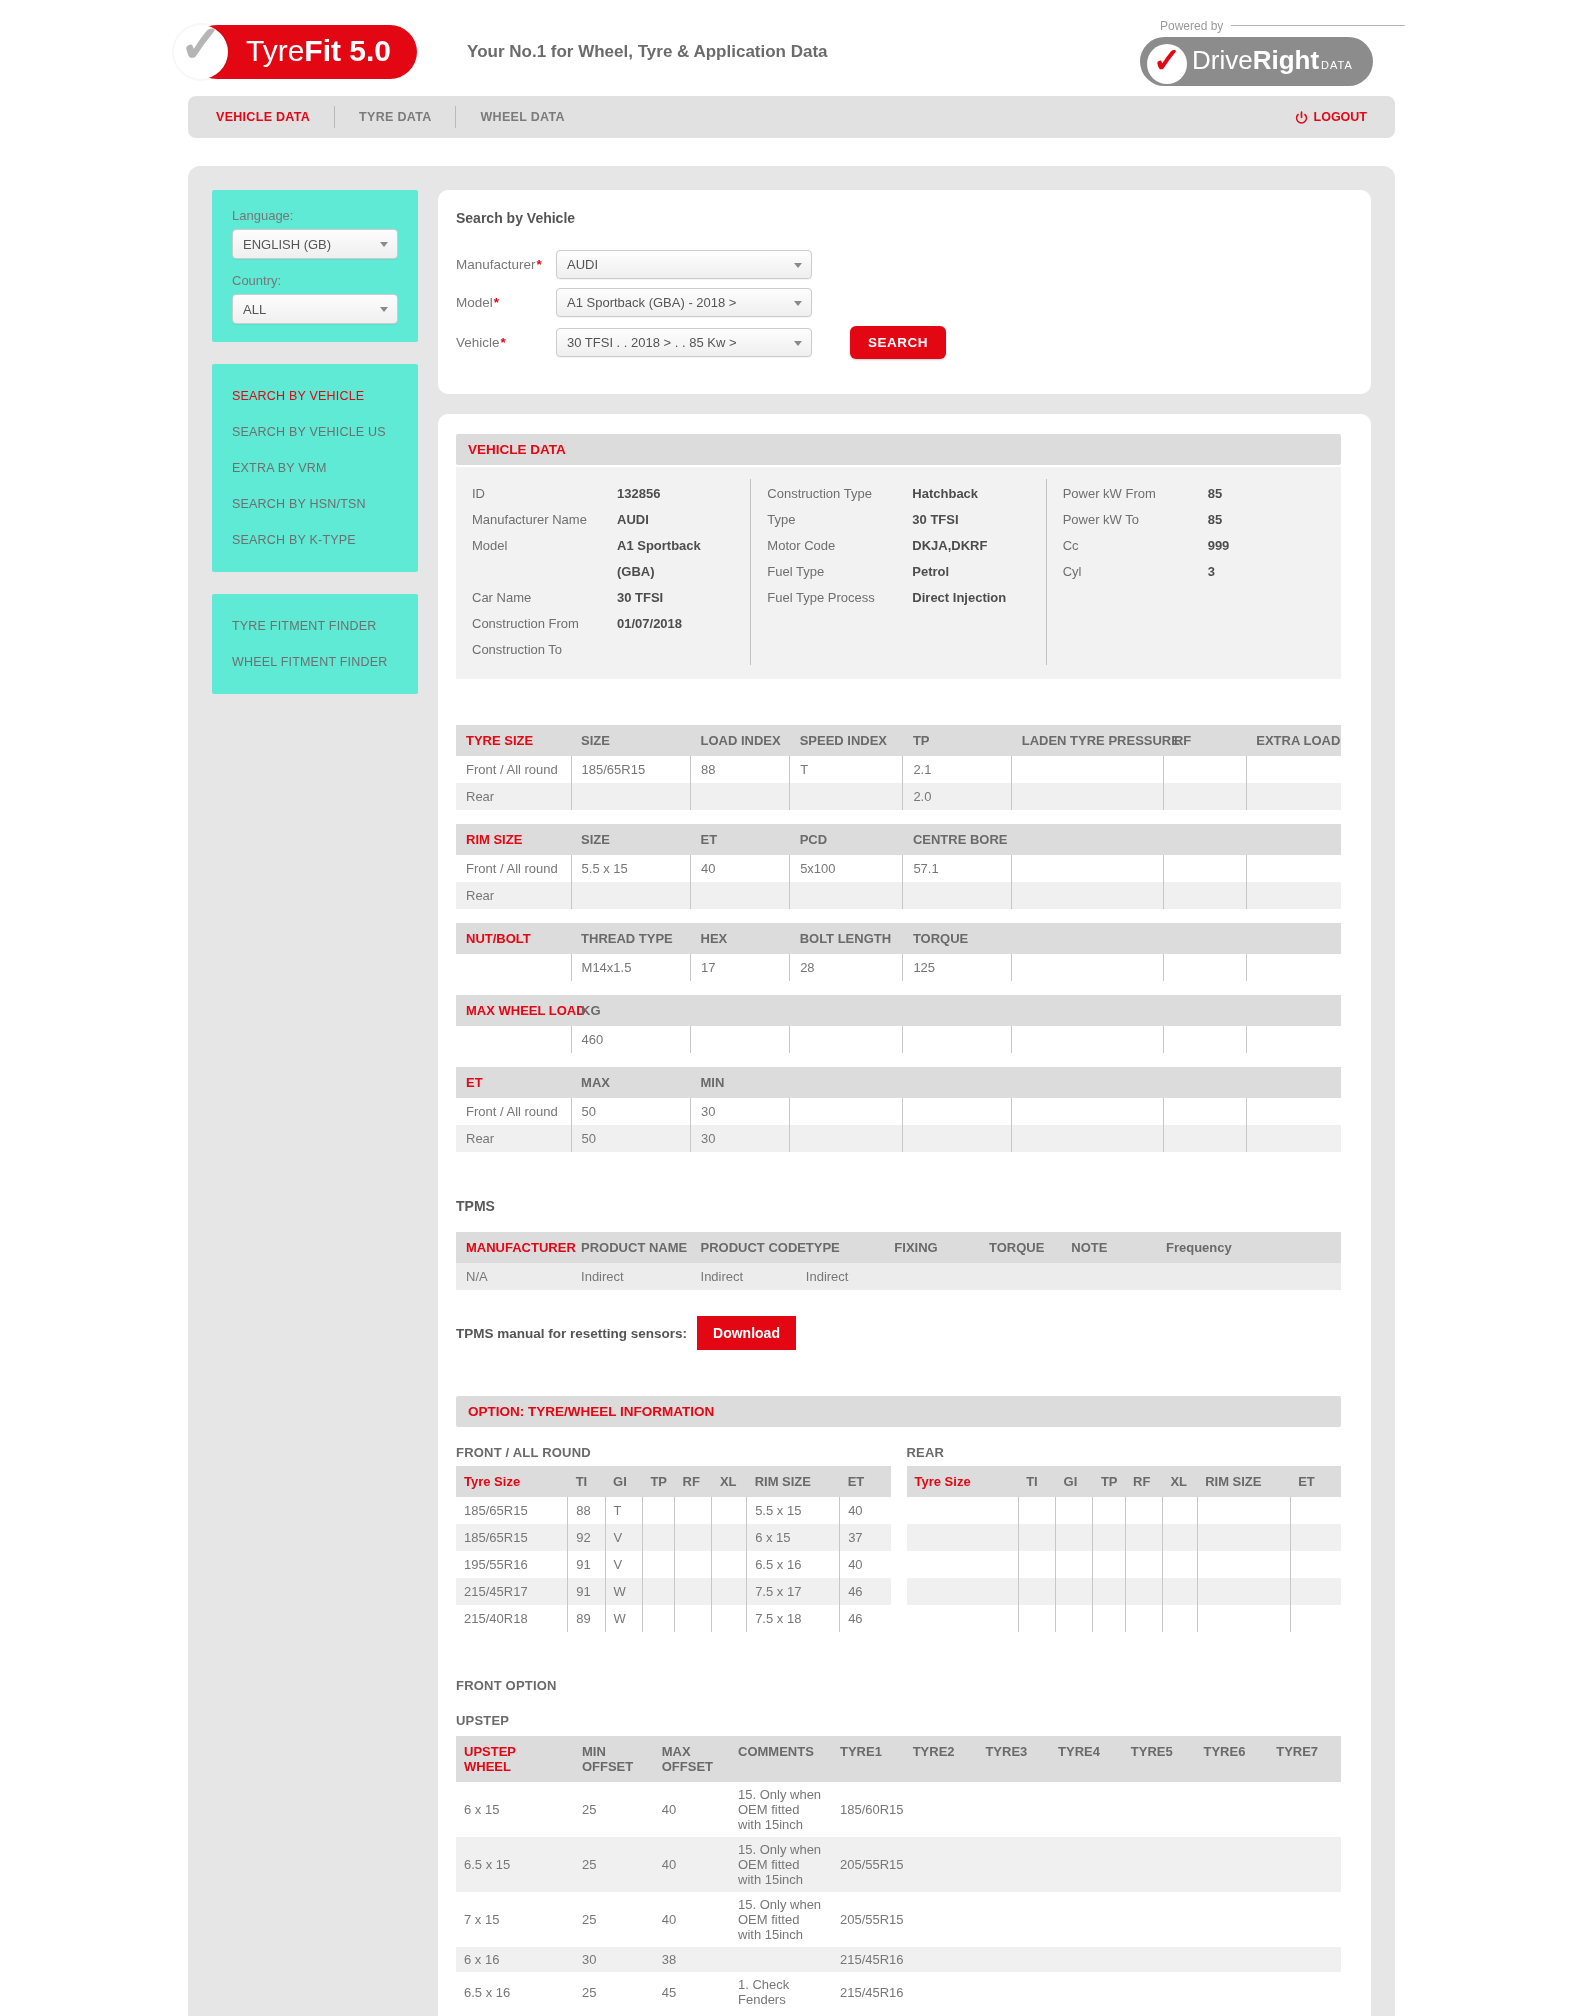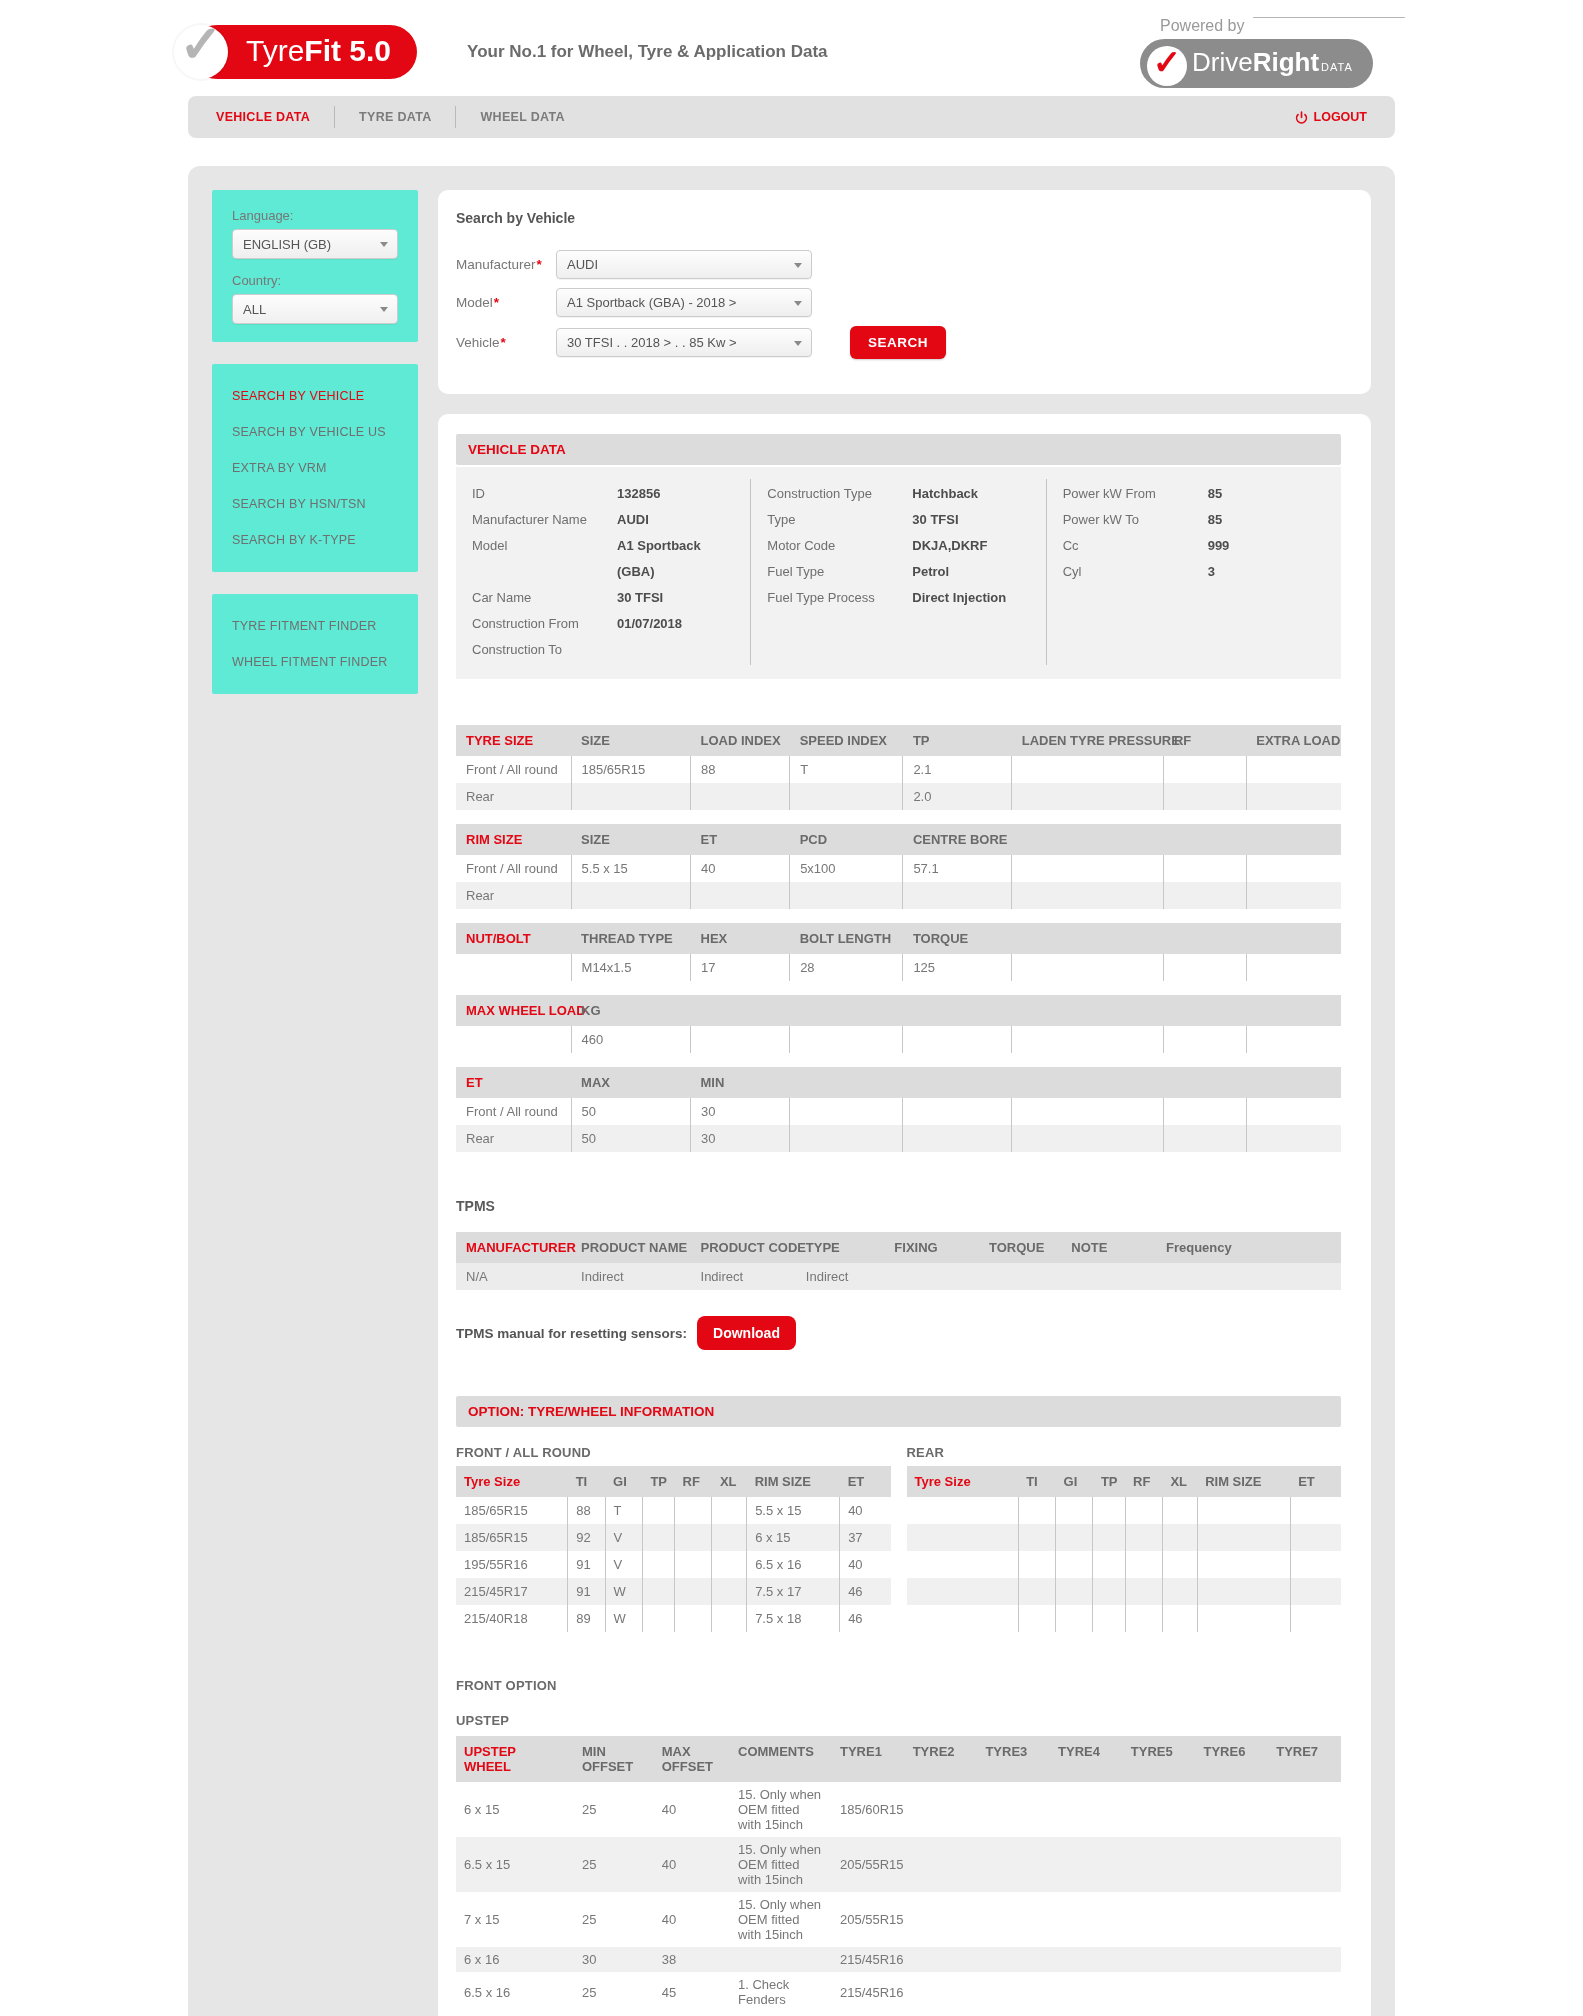--- a/index.html
+++ b/index.html
@@ -17,21 +17,21 @@
   
   .top{display:flex;align-items:center;padding:20px 178px 12px 190px;height:96px}
   .logo{position:relative;display:flex;align-items:center}
   .logo-pill{background:var(--red);color:#fff;border-radius:34px;padding:9px 26px 11px 56px;font-size:30px;white-space:nowrap;position:relative}
   .logo-prefix{font-weight:400}
   .logo-suffix{font-weight:700}
   .logo-circle{position:absolute;left:-16px;top:0;width:54px;height:54px;background:#fff;border-radius:50%;display:flex;align-items:center;justify-content:center;box-shadow:0 0 0 2px rgba(0,0,0,0.03)}
   .logo-check{color:#b5b5b5;font-size:52px;font-weight:bold;line-height:1;margin-top:-16px}
   .tagline{margin-left:50px;margin-right:auto;font-size:17px;font-weight:bold;color:#6b6b6b}
   .dr-wrap{display:flex;flex-direction:column;align-items:flex-start;width:265px}
-  .dr-powered{display:flex;align-items:flex-start;width:100%;font-size:16px;color:#9a9a9a;padding-left:20px}
+  .dr-powered{display:flex;align-items:center;width:100%;font-size:12px;color:#9a9a9a;padding-left:20px}
   .dr-powered .dr-line{flex:1;border-top:1px solid #b5b5b5;margin-left:8px;border-radius:0 6px 0 0}
   .dr-pill{margin-top:4px;background:#8c8c8c;color:#fff;border-radius:30px;padding:8px 20px 10px 52px;font-size:26px;position:relative;white-space:nowrap}
   .dr-circle{position:absolute;left:7px;top:7px;width:40px;height:40px;background:#fff;border-radius:50%;display:flex;align-items:center;justify-content:center}
   .dr-check{color:var(--red);font-size:34px;font-weight:bold;line-height:1;margin-top:-8px}
   .dr-prefix{font-weight:400}
   .dr-suffix{font-weight:700}
   .dr-data{font-size:11px;font-weight:400;letter-spacing:1px;margin-left:2px}
 
   
   .nav{margin:6px 188 0;margin-left:188px;margin-right:188px;background:#e1e1e1;border-radius:8px;height:42px;display:flex;align-items:center;justify-content:space-between;padding:0 28px}
@@ -81,21 +81,21 @@
   .spec-table td,.opt-table td{border-left:1px solid var(--line)}
   .spec-table td:first-child,.opt-table td:first-child{border-left:none}
   .spec-table tbody tr:nth-child(even),.opt-table tbody tr:nth-child(even){background:var(--alt)}
   .mt-lg{margin-top:46px}
   .mt-md{margin-top:20px}
 
   .tpms-label{font-size:14px;font-weight:bold;color:#5a5a5a;margin-bottom:18px}
   .tpms-table tbody tr{background:#ececec}
   .tpms-manual{display:flex;align-items:center;gap:10px;margin-top:26px}
   .tpms-manual-label{font-size:13.5px;font-weight:bold;color:#555}
-  .dl-btn{background:var(--red);color:#fff;border:none;border-radius:8px;font-family:inherit;font-weight:bold;font-size:14px;padding:9px 16px;cursor:pointer}
+  .dl-btn{background:var(--red);color:#fff;border:none;border-radius:0;font-family:inherit;font-weight:bold;font-size:14px;padding:9px 16px;cursor:pointer}
 
   .opt-flex{display:flex;gap:16px;margin-top:6px}
   .opt-side{flex:1;min-width:0}
   .opt-side-label{font-size:13px;font-weight:bold;color:#6a6a6a;margin:12px 0 6px;letter-spacing:.2px}
   .opt-table th{padding:8px 8px}
   .opt-table td{padding:5px 8px}
 
   .upstep-label{font-size:13px;font-weight:bold;color:#6a6a6a;letter-spacing:.2px}
   .upstep-note{font-size:13px;font-style:italic;color:#8a8a8a;margin-top:4px}
   .up-table{margin-top:8px}

